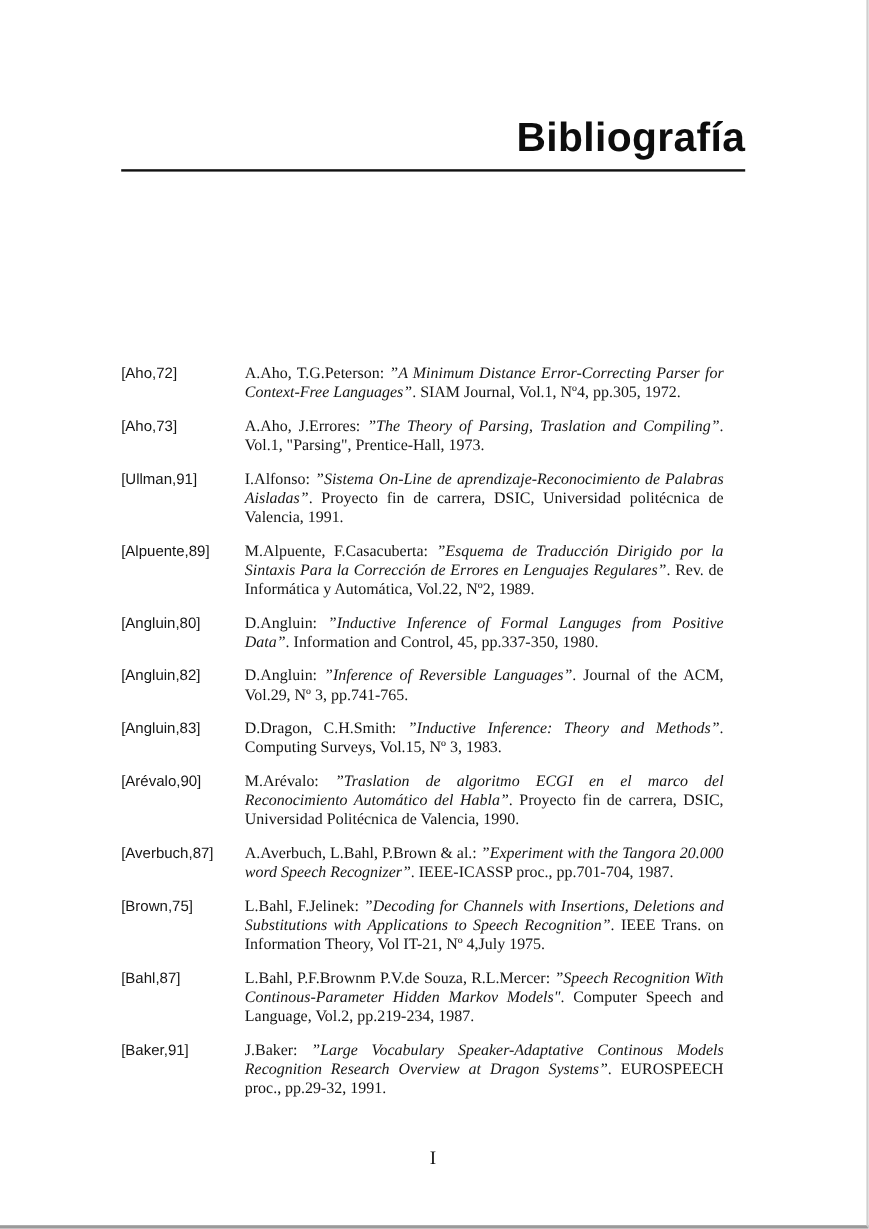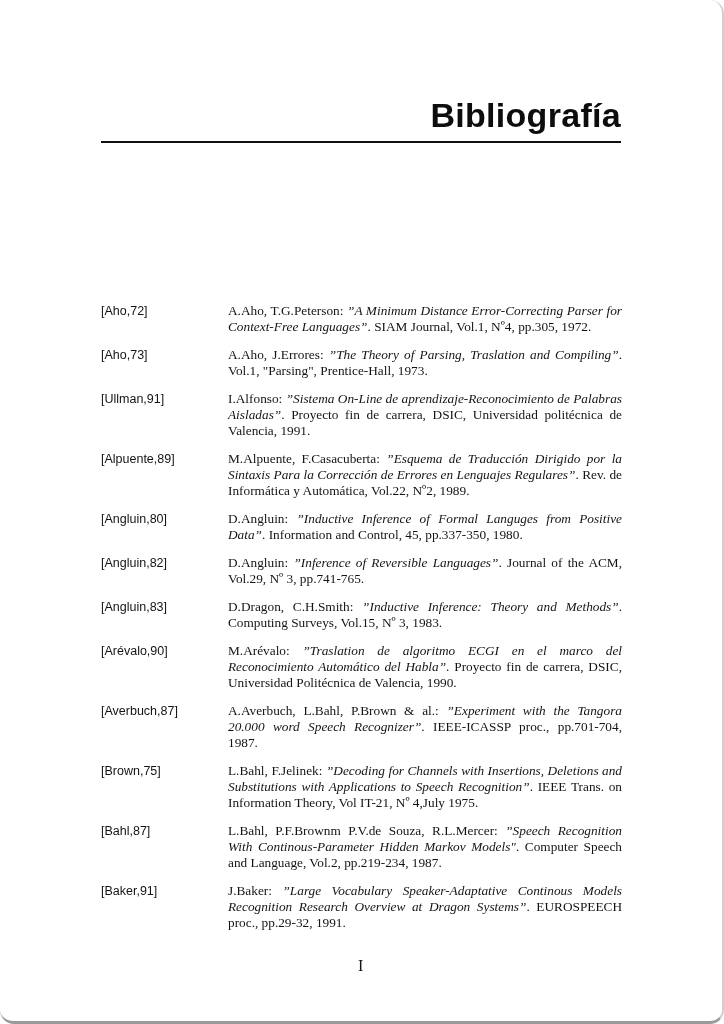--- a/index.html
+++ b/index.html
@@ -9,21 +9,20 @@
     color: #141414;
   }
   .page {
     position: relative;
     width: 724px;
     height: 1024px;
     background: #ffffff;
     border-right: 2px solid #cfcfcf;
     border-bottom: 3px solid #9a9a9a;
     overflow: hidden;
-    border-radius: 14px;
   }
   .header {
     position: absolute;
     top: 0;
     left: 101px;
     right: 101px;
   }
   .page-title {
     margin-top: 96px;
     text-align: right;
@@ -35,42 +34,41 @@
     color: #0d0d0d;
   }
   .title-rule {
     margin-top: 7px;
     border-bottom: 2.5px solid #111111;
   }
   .entries {
     position: absolute;
     top: 303px;
     left: 101px;
-    right: 100px;
+    right: 119px;
   }
   .entry {
     display: flex;
     align-items: flex-start;
     margin-bottom: 12px;
   }
   .entry .label {
     flex: 0 0 103px;
     width: 103px;
     font-family: "Liberation Sans", "DejaVu Sans", sans-serif;
     font-size: 12.5px;
     line-height: 16px;
     color: #141414;
   }
   .entry .text {
     flex: 1 1 auto;
     font-size: 13.3px;
     line-height: 16px;
     text-align: justify;
     color: #141414;
-    margin-left: 24px;
   }
   .entry .text .italic { font-style: italic; }
   .footer {
     position: absolute;
     left: 0;
     right: 0;
     bottom: 46px;
     text-align: center;
   }
   .page-number {

